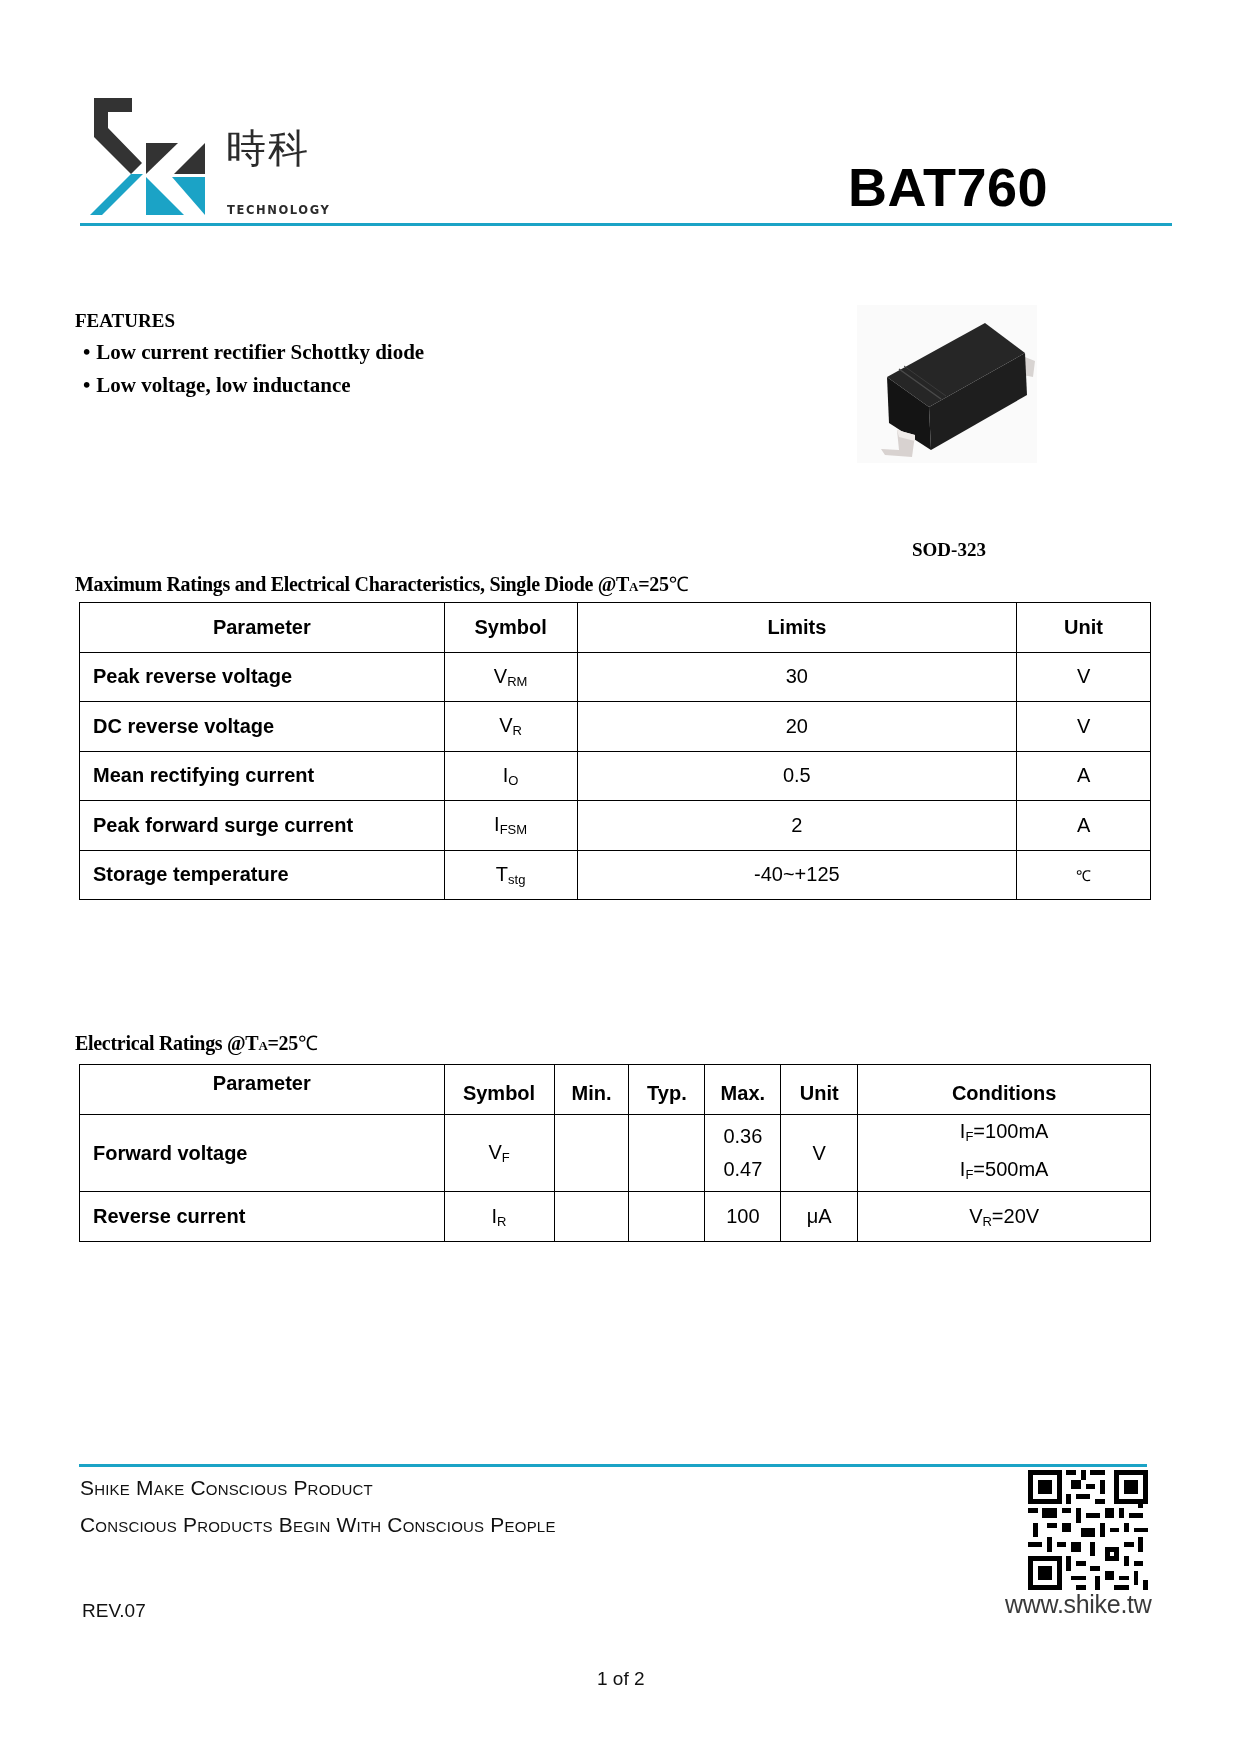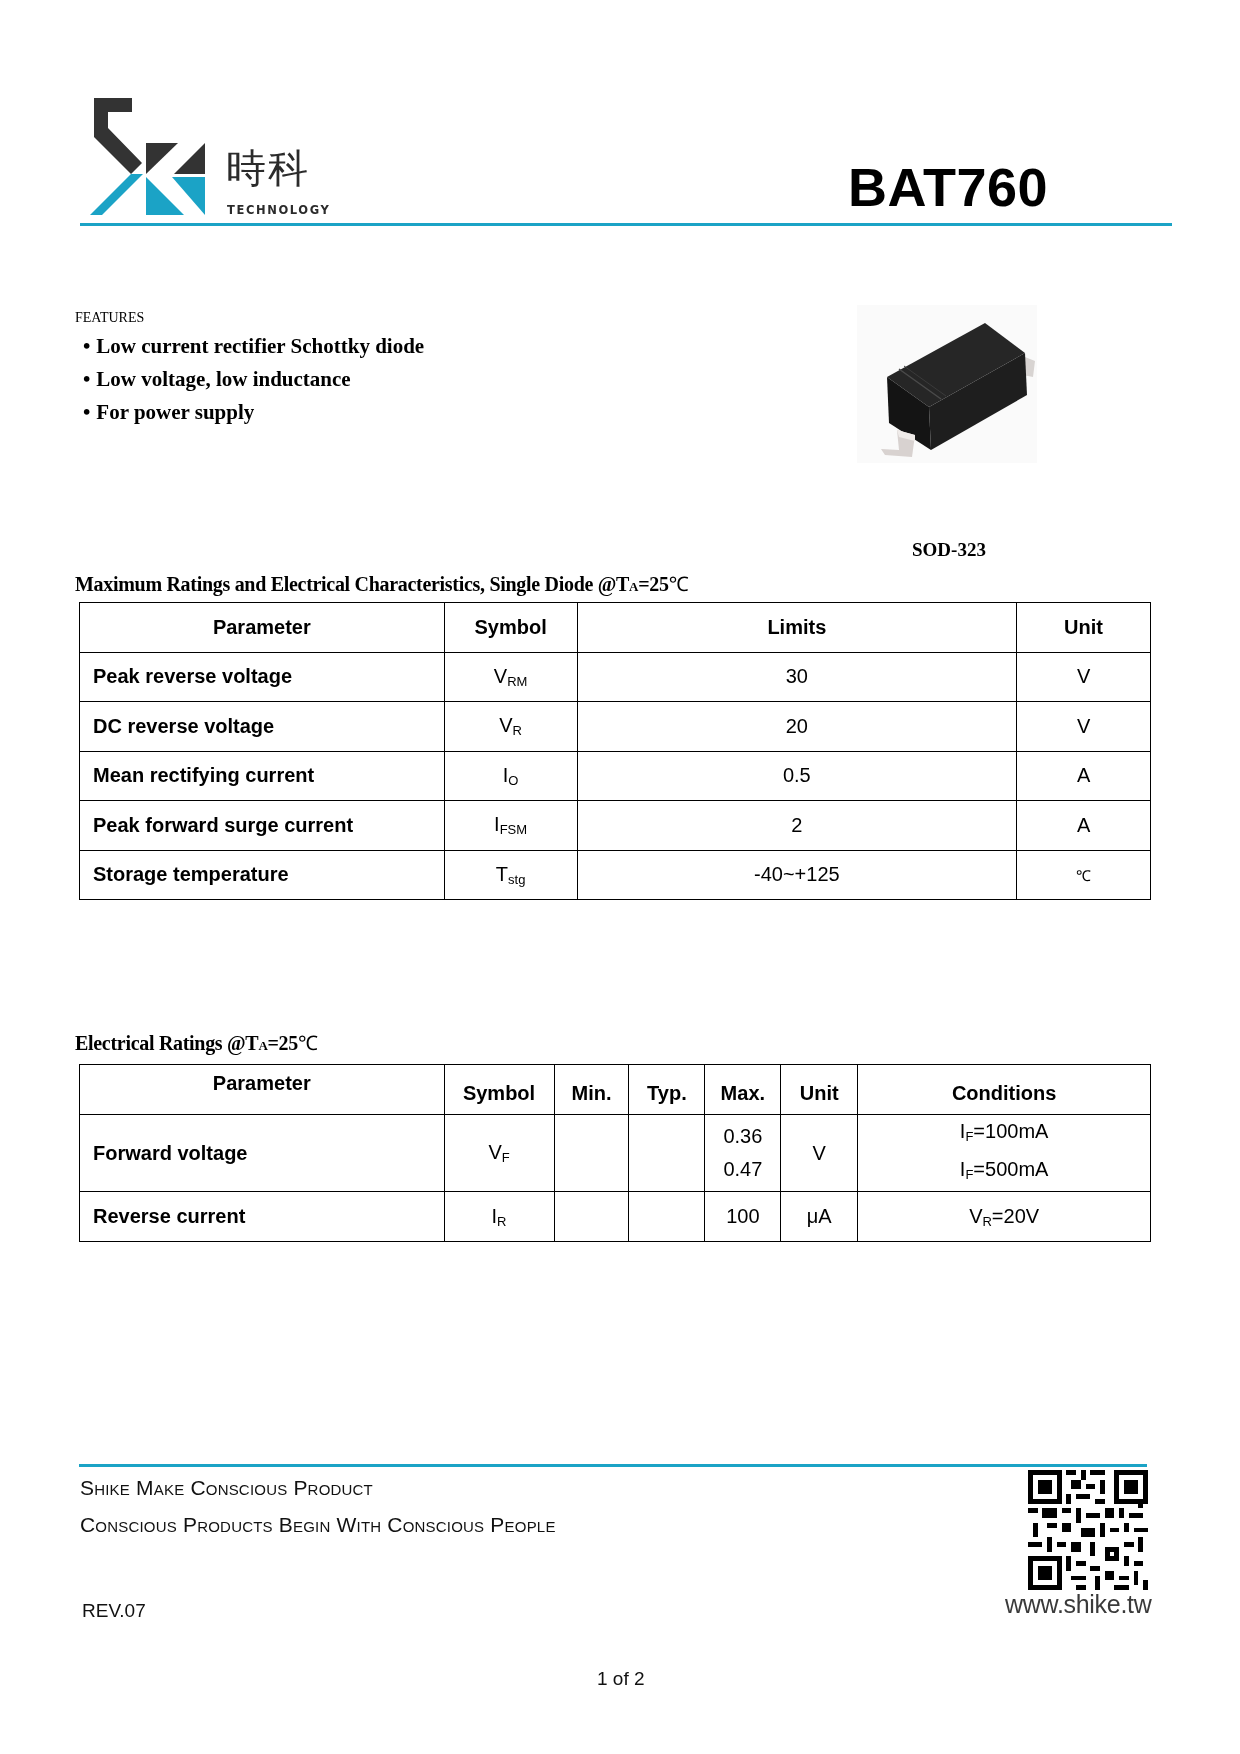--- a/index.html
+++ b/index.html
@@ -1,28 +1,28 @@
 <!DOCTYPE html>
 <html><head>
 <meta charset="utf-8">
 <style>
   html, body { margin: 0; padding: 0; background: #ffffff; }
   body { width: 1240px; height: 1754px; position: relative; overflow: hidden; color: #000; }
   .abs { position: absolute; }
 
   
   .logo { left: 82px; top: 95px; width: 125px; height: 122px; }
-  .logo-cn { left: 226px; top: 148px; font-family: "DejaVu Sans", sans-serif; font-size: 40px; color: #2b2b2b; letter-spacing: 2px; line-height: 1; }
+  .logo-cn { left: 226px; top: 128px; font-family: "DejaVu Sans", sans-serif; font-size: 40px; color: #2b2b2b; letter-spacing: 2px; line-height: 1; }
   .logo-en { left: 227px; top: 203px; font-family: "DejaVu Sans", sans-serif; font-weight: bold; font-size: 11.5px; color: #2b2b2b; letter-spacing: 1.6px; }
   .part-no { left: 848px; top: 160px; font-family: "Liberation Sans", sans-serif; font-weight: bold; font-size: 54px; letter-spacing: 0.5px; color: #000; line-height: 1; }
   .header-rule { left: 80px; top: 223px; width: 1092px; height: 3px; background: #1ba3c6; }
 
   
   .features { left: 75px; top: 310px; font-family: "Liberation Serif", serif; }
-  .features h2 { margin: 0 0 4px 0; font-size: 14px; font-weight: normal; }
+  .features h2 { margin: 0 0 4px 0; font-size: 19px; font-weight: bold; }
   .features ul { margin: 0; padding: 0; list-style: none; }
   .features li { font-size: 21px; line-height: 33px; padding-left: 8px; font-weight: bold; }
   .features li::before { content: "\2022"; margin-right: 6px; }
 
   
   .pkg { left: 857px; top: 305px; width: 180px; height: 158px; background: #fafafa; }
   .pkg-label { left: 912px; top: 507px; font-family: "Liberation Serif", serif; font-weight: bold; font-size: 19px; margin-top: 32px; }
 
   
   .sec-title { font-family: "Liberation Serif", serif; font-weight: bold; font-size: 20px; letter-spacing: -0.3px; }
@@ -76,21 +76,20 @@
 <div class="abs logo-cn">時科</div>
 <div class="abs logo-en">TECHNOLOGY</div>
 <div class="abs part-no">BAT760</div>
 <div class="abs header-rule"></div>
 
 <div class="abs features">
   <h2>FEATURES</h2>
   <ul>
     <li>Low current rectifier Schottky diode</li>
     <li>Low voltage, low inductance</li>
-    <li>For power supply</li>
   </ul>
 </div>
 
 <div class="abs pkg">
   <svg width="180" height="158" viewBox="0 0 180 158">
 
     <polygon points="168,52 178,56 176,72 166,70" fill="#d8d4d2"></polygon>
 
     <polygon points="30,72 128,18 168,48 72,102" fill="#262626"></polygon>
 

